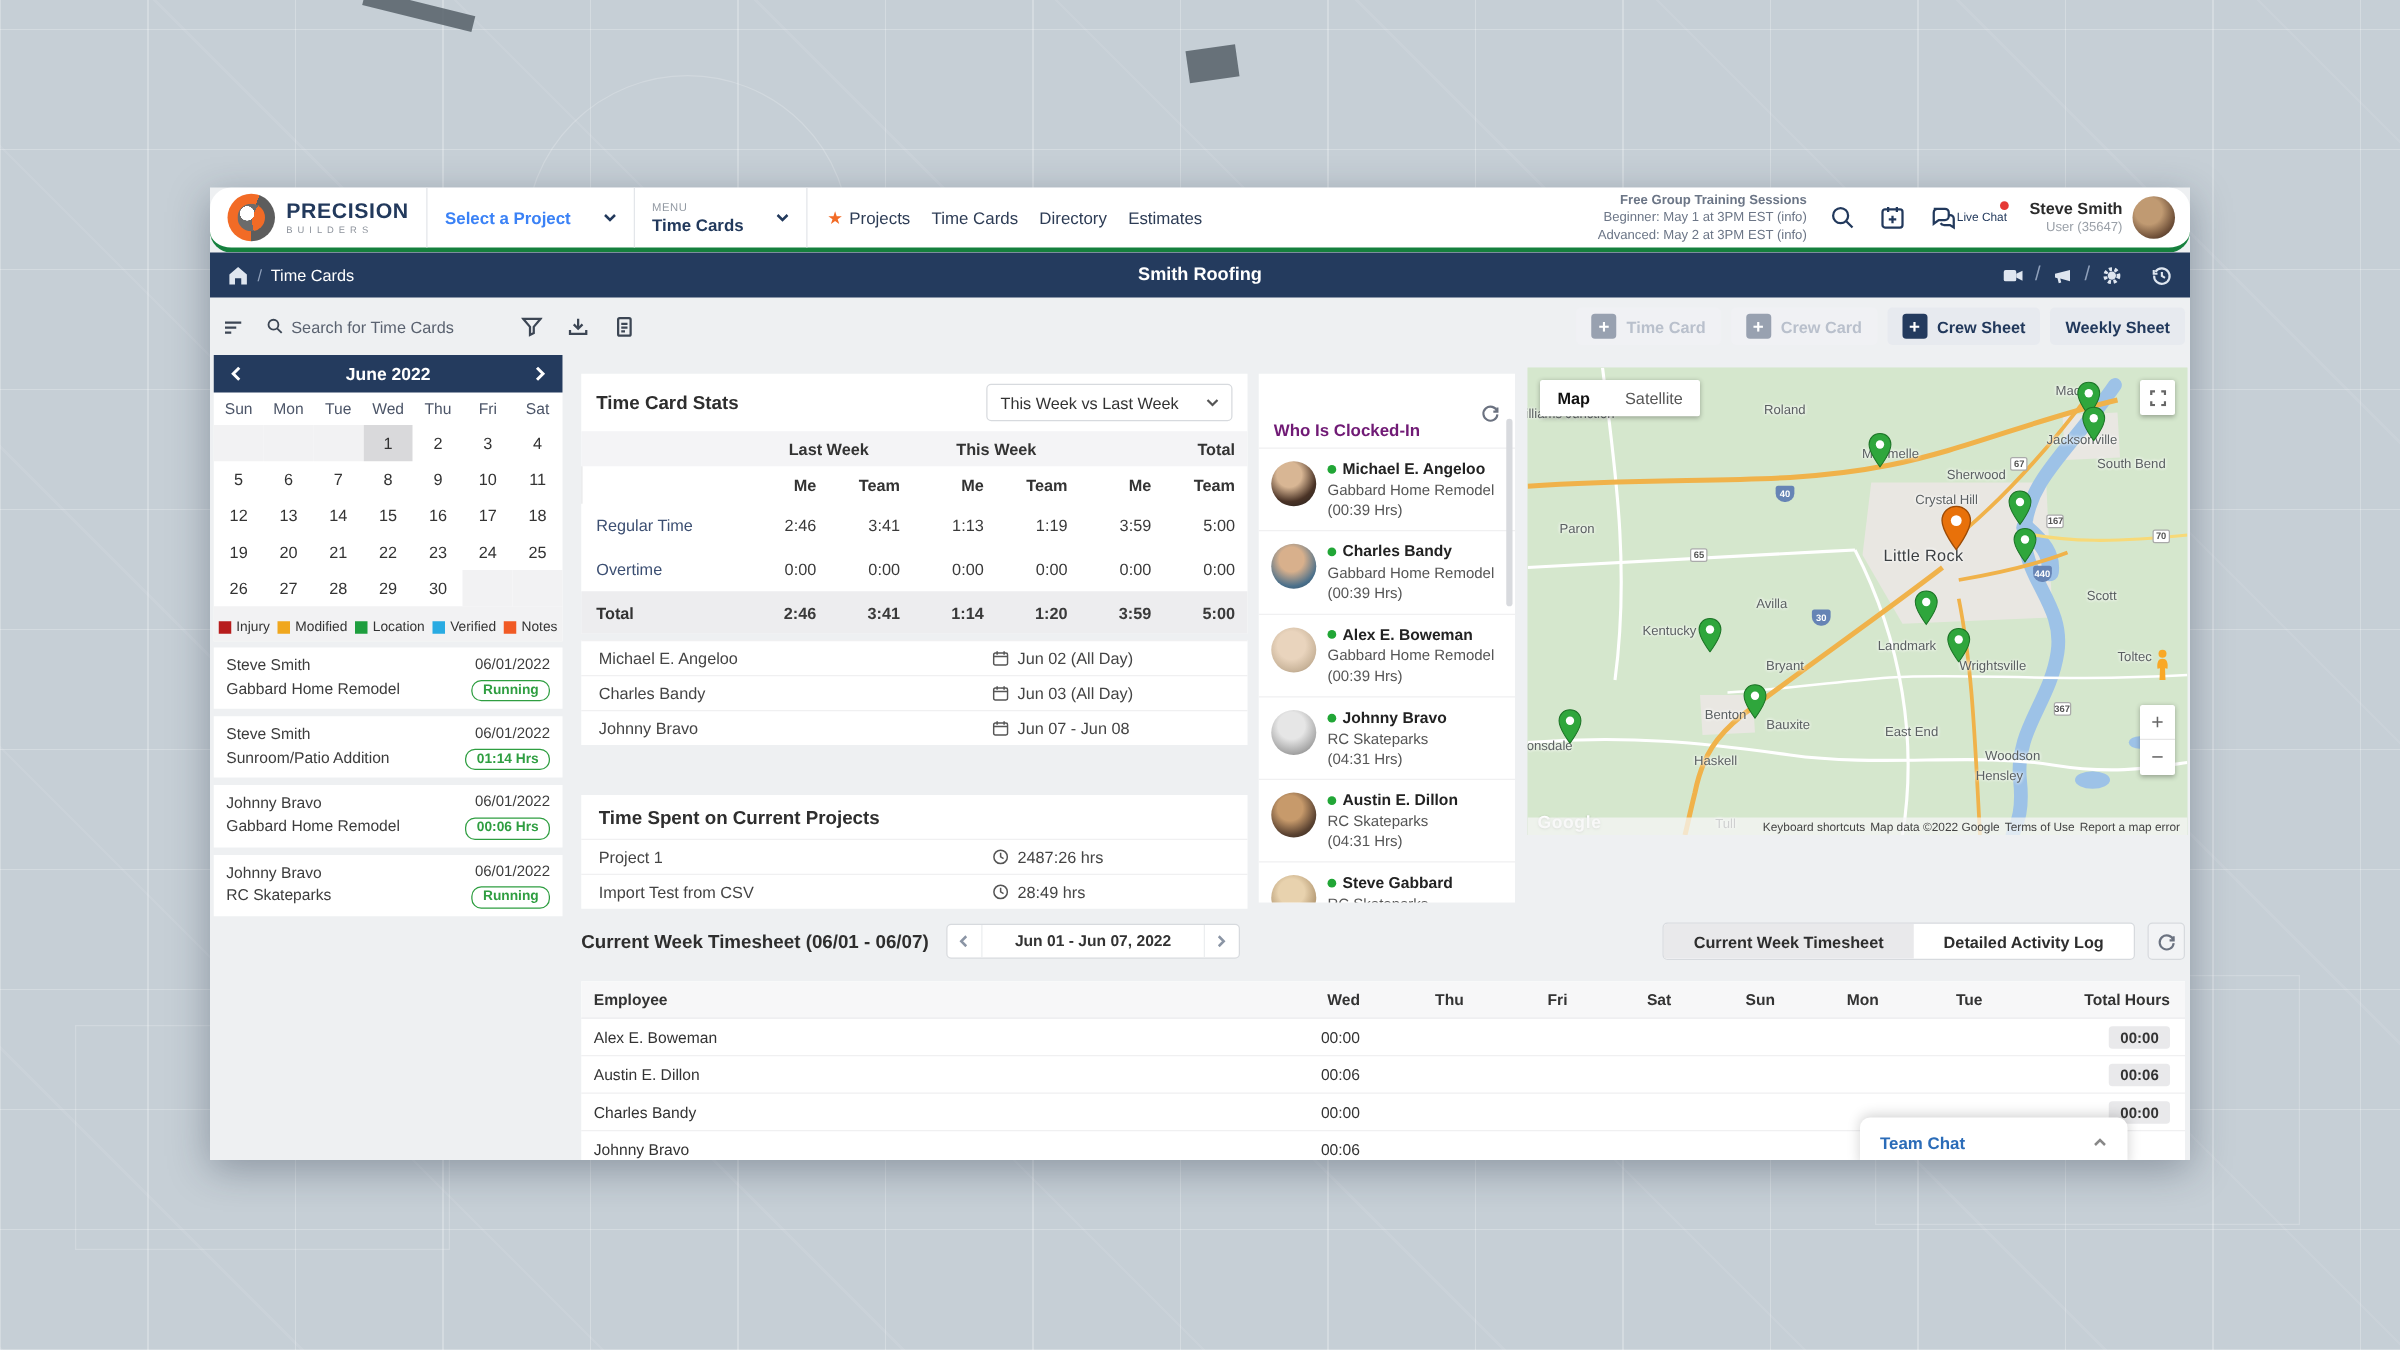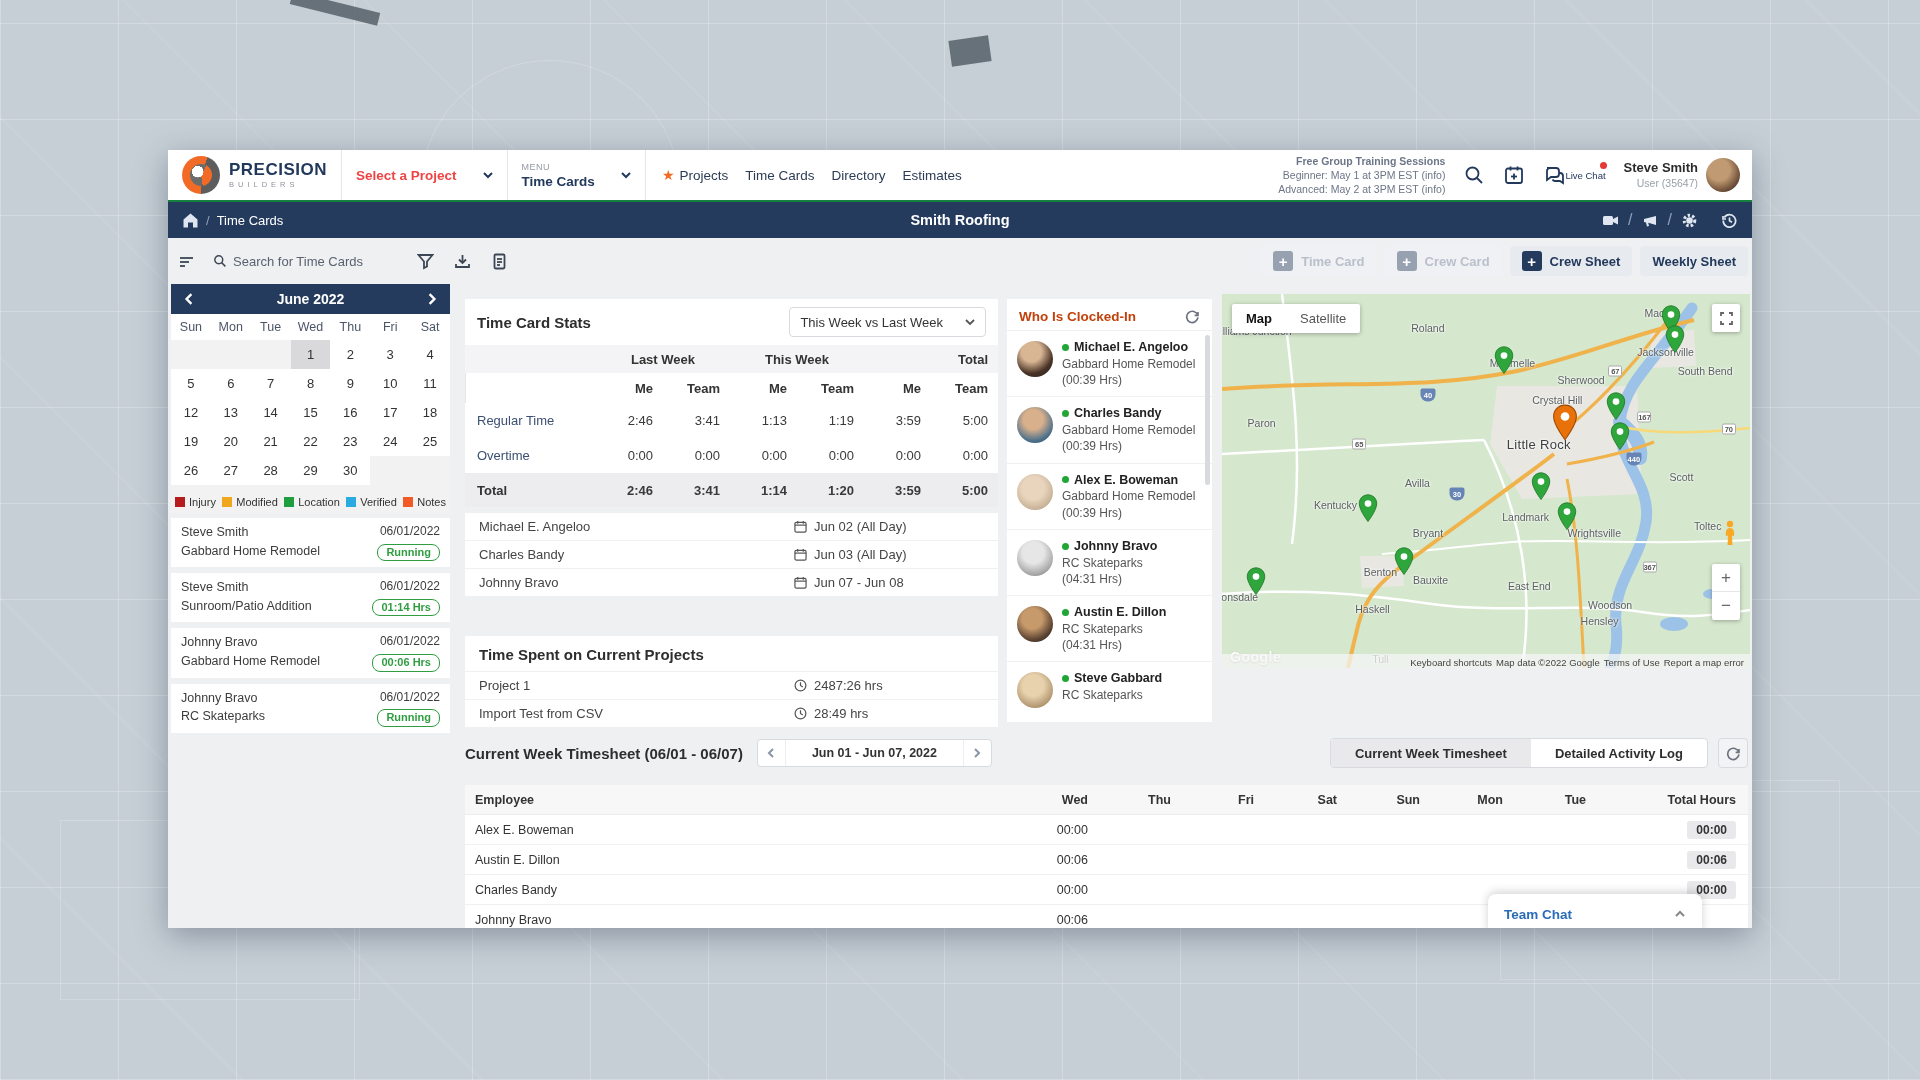--- a/index.html
+++ b/index.html
@@ -10,29 +10,29 @@
     background-image:
       repeating-linear-gradient(0deg, rgba(255,255,255,.25) 0 1px, transparent 1px 96px),
       repeating-linear-gradient(90deg, rgba(255,255,255,.25) 0 1px, transparent 1px 118px),
       repeating-linear-gradient(45deg, rgba(255,255,255,.07) 0 2px, transparent 2px 170px);}
   .bg-shape{position:absolute;border:1px solid rgba(255,255,255,.4);}
   .bg-dark{position:absolute;background:#566069;opacity:.85;}
 
   .app{position:absolute;left:168px;top:150px;width:1584px;height:778px;background:#eef0f2;box-shadow:0 8px 30px rgba(30,40,60,.35);overflow:hidden;}
 
   
-  .hdr{height:52px;background:#fff;display:flex;align-items:center;border-bottom:2px solid #15803d;}
+  .hdr{height:52px;background:#fff;display:flex;align-items:center;border-bottom:4px solid #15803d;border-radius:17px;}
   .hdr-sec{display:flex;align-items:center;height:100%;padding:0 14px;border-right:1px solid #e3e6ea;}
   .logo-wrap{gap:9px;}
   .logo{width:38px;height:38px;border-radius:50%;background:conic-gradient(from 210deg,#f26b26 0 170deg,#5d5d5d 170deg 330deg,#f26b26 330deg);position:relative;overflow:hidden;}
   .logo:after{content:"";position:absolute;left:8px;top:8px;width:22px;height:22px;border-radius:50%;background:radial-gradient(circle at 35% 35%,#fff 0 28%,transparent 29%),conic-gradient(from 30deg,#f26b26 0 140deg,#6b6b6b 140deg 360deg);}
   .brand{line-height:1;}
   .brand-name{font-size:17px;font-weight:bold;color:#22395c;letter-spacing:.5px;}
   .brand-sub{font-size:7.5px;color:#8d939c;letter-spacing:4px;margin-top:3px;}
-  .sel-label{font-size:13.5px;font-weight:bold;color:#ef4444;}
+  .sel-label{font-size:13.5px;font-weight:bold;color:#3b82f6;}
   .chev{width:10px;height:10px;fill:none;stroke:#22395c;stroke-width:2;margin-left:26px;}
   .menu-eyebrow{font-size:9px;color:#939aa3;letter-spacing:.5px;}
   .menu-label{font-size:13.5px;font-weight:bold;color:#22395c;margin-top:2px;}
   .hdr-nav{display:flex;align-items:center;gap:17px;padding:0 16px;height:100%;}
   .nav-item{font-size:13.5px;color:#2d3c55;cursor:pointer;display:flex;align-items:center;gap:5px;}
   .star{color:#f26b26;font-size:14px;}
   .hdr-right{margin-left:auto;display:flex;align-items:center;gap:18px;padding-right:12px;}
   .training{text-align:right;font-size:10.5px;color:#6c7687;line-height:1.35;}
   .training .t1{font-weight:bold;}
   .hicon{width:22px;height:22px;stroke:#22395c;fill:none;stroke-width:1.8;cursor:pointer;}
@@ -119,21 +119,21 @@
   
   .daysoff{left:297px;top:274px;width:533px;}
   .timespent{left:297px;top:398px;width:533px;}
   .lp-row{display:flex;align-items:center;padding:6px 14px;border-top:1px solid #f0f0f1;font-size:13px;color:#444;}
   .lp-right{margin-left:auto;width:190px;display:flex;align-items:center;gap:7px;color:#444;}
   .sicon{width:13px;height:13px;stroke:#555;stroke-width:1.3;fill:none;flex:none;}
 
   
   .clocked{left:839px;top:61px;width:205px;height:423px;overflow:hidden;}
   .ci-hdr{display:flex;align-items:center;justify-content:space-between;padding:10px 12px 6px;}
-  .ci-title{font-size:13.5px;font-weight:bold;color:#c2410c;}
+  .ci-title{font-size:13.5px;font-weight:bold;color:#701a75;margin-top:28px;}
   .ri{width:15px;height:15px;stroke:#6b7280;stroke-width:1.8;fill:none;cursor:pointer;}
   .ci-item{display:flex;gap:9px;padding:8px 4px 8px 10px;border-top:1px solid #f0f0f1;cursor:pointer;}
   .ci-av{width:36px;height:36px;border-radius:50%;flex:none;margin-top:2px;}
   .ci-meta{line-height:1.35;min-width:0;}
   .ci-name{font-size:12.5px;font-weight:bold;color:#222;display:flex;align-items:center;gap:5px;}
   .gdot{width:7px;height:7px;border-radius:50%;background:#21a636;flex:none;}
   .ci-proj,.ci-hrs{font-size:12px;color:#555;}
   .ci-scroll{position:absolute;right:2px;top:36px;width:5px;height:150px;background:#d8dade;border-radius:3px;}
 
   

